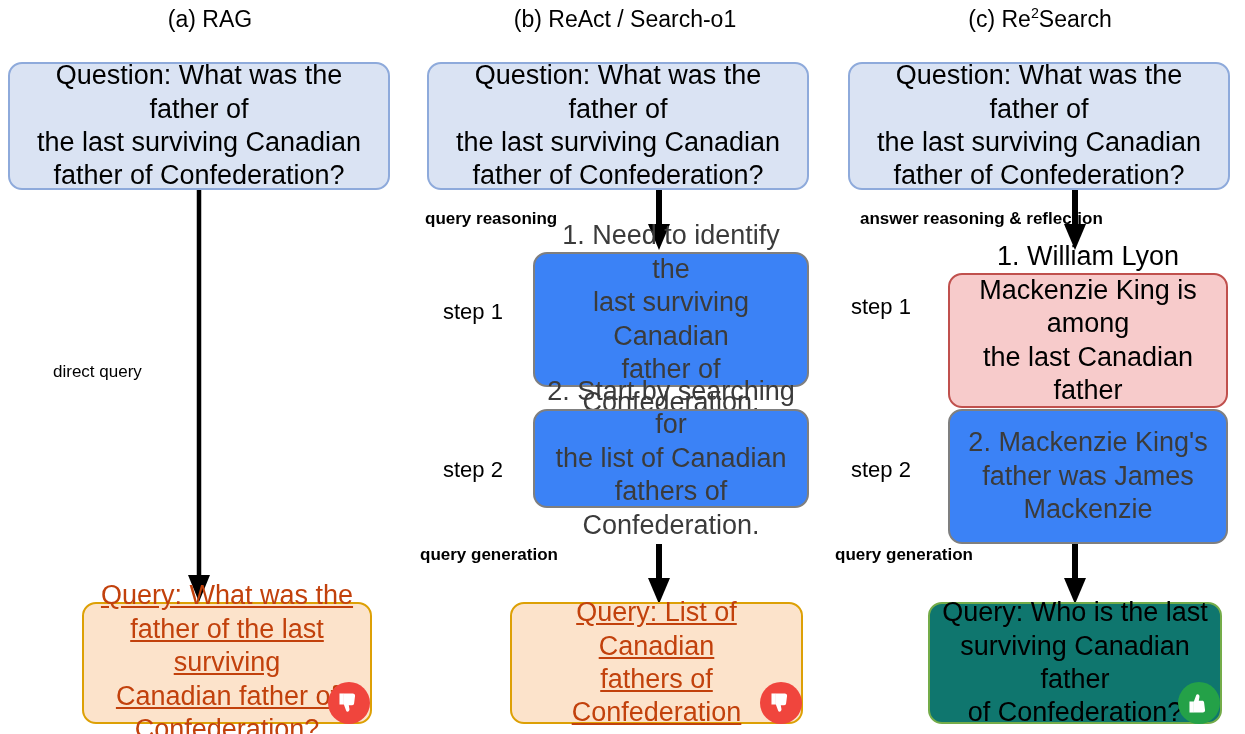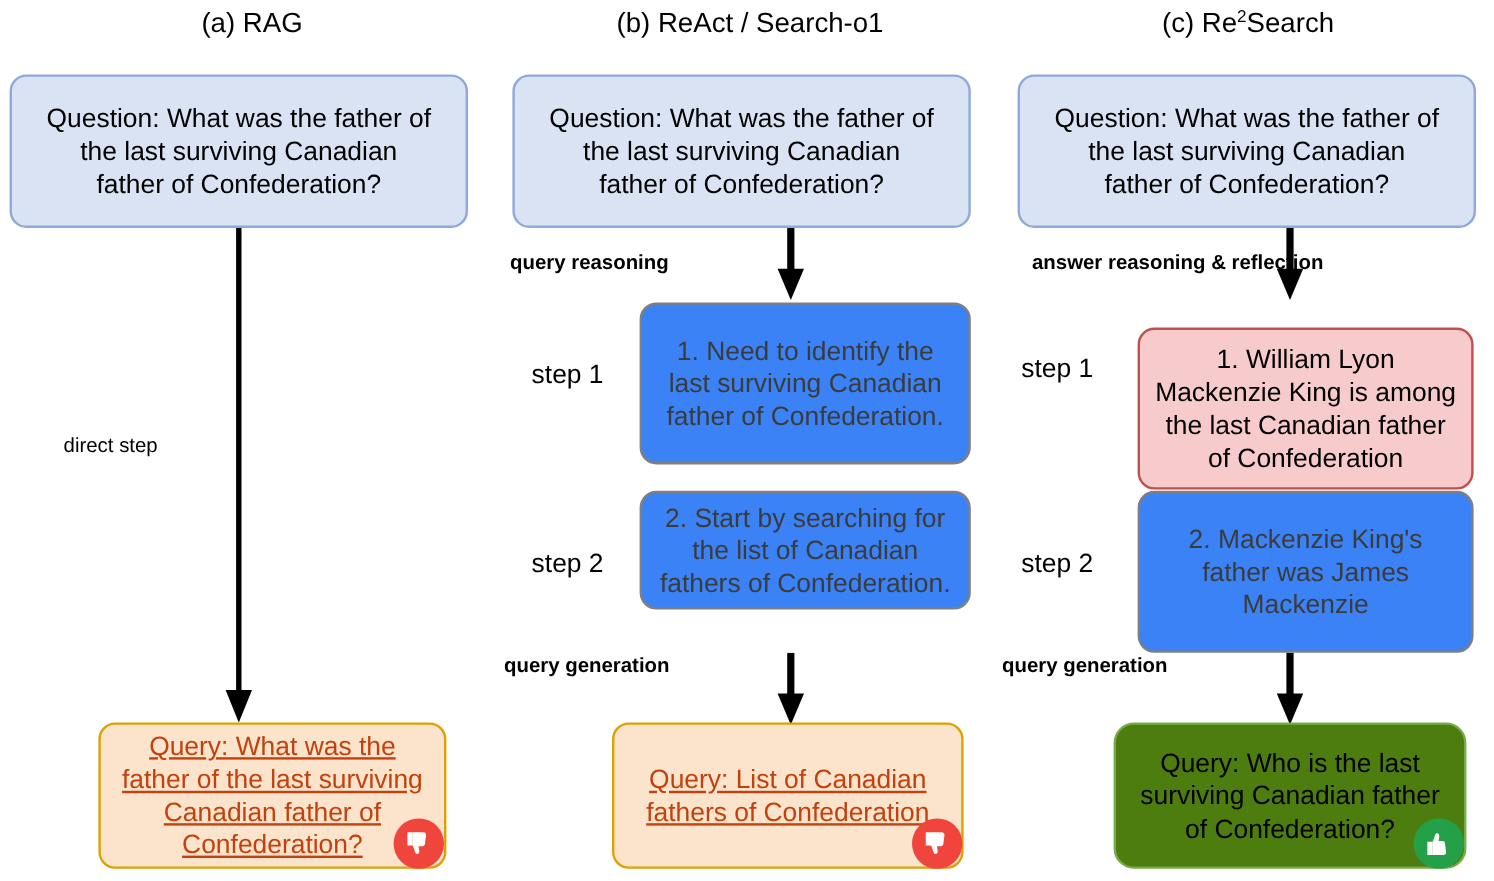--- a/index.html
+++ b/index.html
@@ -33,21 +33,21 @@
   .box {
     position: absolute;
     box-sizing: border-box;
     border-radius: 14px;
     border-style: solid;
     border-width: 2.2px;
     display: flex;
     align-items: center;
     justify-content: center;
     text-align: center;
-    font-size: 22px;
+    font-size: 27px;
     line-height: 1.24;
     padding: 4px 8px;
     white-space: pre-line;
   }
   .box-question {
     background: #dae3f3;
     border-color: #8eaadb;
     color: #000;
   }
   .box-step {
@@ -60,24 +60,23 @@
     border-color: #c0504d;
     color: #000;
   }
   .box-query-orange {
     background: #fce3cb;
     border-color: #dda005;
     color: #c2410c;
     text-decoration: underline;
   }
   .box-query-green {
-    background: #4d7c0f;
+    background: #0f766e;
     border-color: #74ac49;
     color: #000;
-    border-radius: 17px;
   }
   .edge-label {
     position: absolute;
     font-size: 17px;
     white-space: nowrap;
     color: #000;
   }
   .edge-label.bold {
     font-weight: bold;
   }
@@ -110,21 +109,21 @@
 
   <div class="box box-question" style="left:8px; top:62px; width:382px; height:128px;">Question: What was the father of
 the last surviving Canadian
 father of Confederation?</div>
 
   <svg class="arrow" style="left:181px; top:190px;" width="36" height="415" viewBox="0 0 36 415">
     <line x1="18" y1="0" x2="18" y2="392" stroke="#000" stroke-width="4.5"></line>
     <polygon points="18,412 7,385 29,385" fill="#000"></polygon>
   </svg>
 
-  <div class="edge-label" style="left:53px; top:362px;">direct step</div>
+  <div class="edge-label" style="left:53px; top:362px;">direct query</div>
 
   <div class="box box-query-orange" style="left:82px; top:602px; width:290px; height:122px;">Query: What was the
 father of the last surviving
 Canadian father of
 Confederation?</div>
 
   <div class="badge" style="left:328px; top:682px; background:#f0453d;">
     <svg width="26" height="26" viewBox="0 0 24 24" aria-hidden="true">
       <path d="M3.2 3.2h4.1v10.2H3.2z" fill="#ffffff"></path>
       <path d="M9.2 3.2h6.3c1.3 0 2.2.9 2.1 2.1l-.9 7.1c-.1 1-.8 1.6-1.8 1.6h-3.1l.6 3.6c.2 1.3-.6 2.4-1.8 2.4-.6 0-1-.3-1.2-.9l-1.9-5.1-.3-.8V3.2z" fill="#ffffff"></path>

